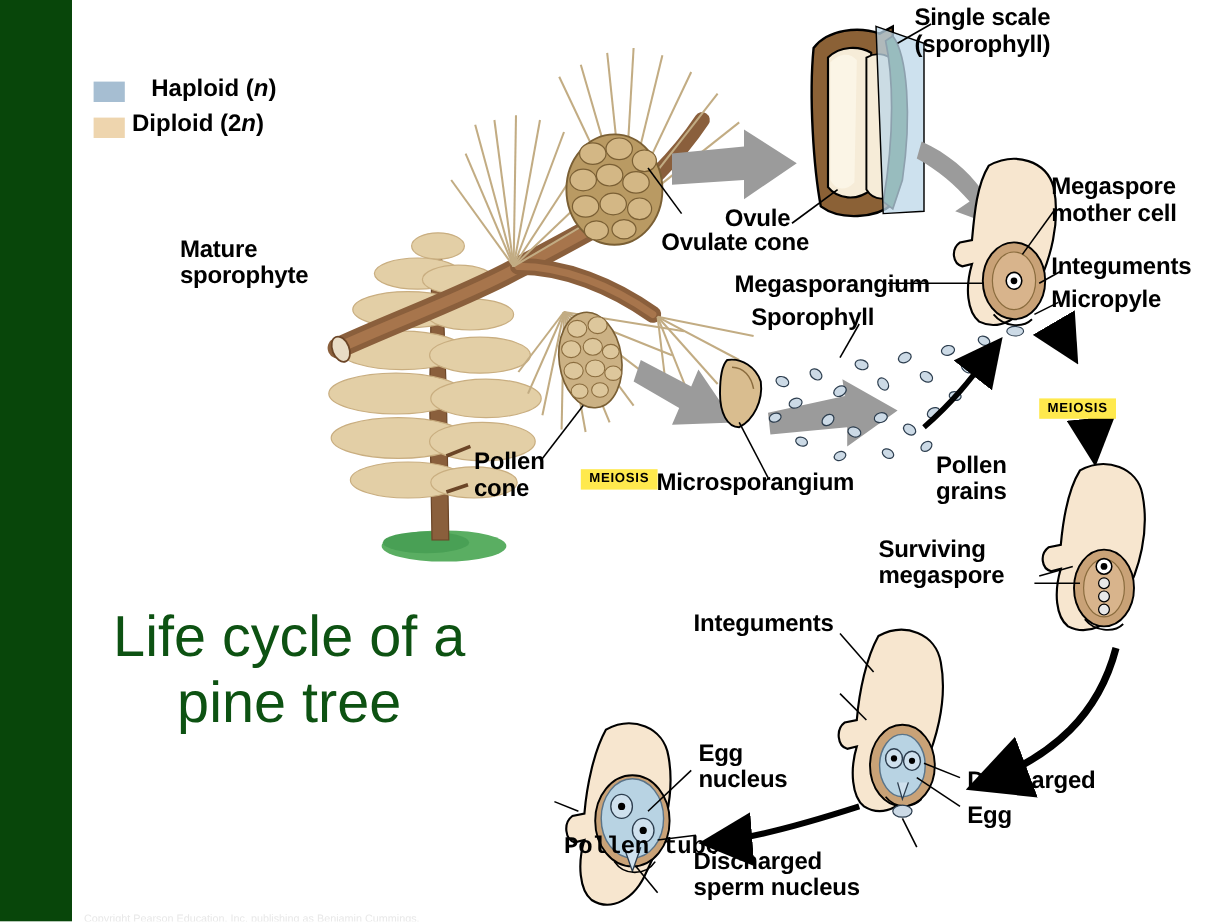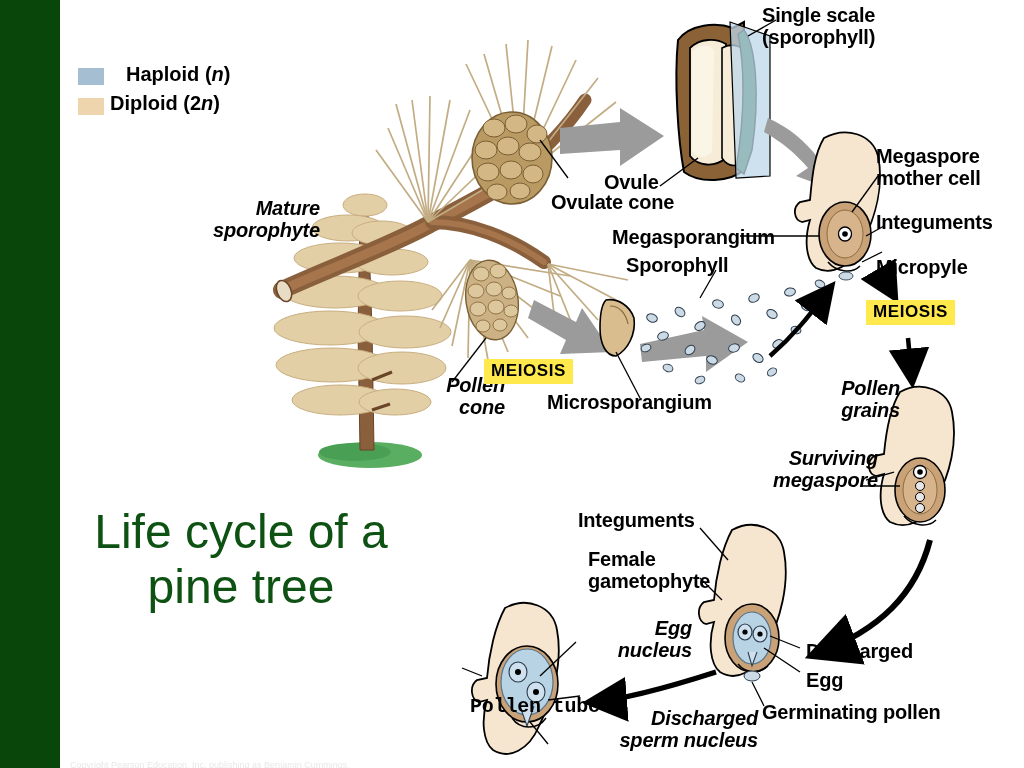--- a/index.html
+++ b/index.html
@@ -23,43 +23,44 @@
   .lbl {
     position: absolute;
     font-family: "Liberation Sans", sans-serif;
     font-weight: bold;
     color: #000000;
     line-height: 1.08;
     white-space: pre-line;
     letter-spacing: -0.2px;
   }
   .s20 { font-size: 20px; }
-  .ctr { text-align: right; font-style: italic; }
+  .ctr { text-align: left; }
 
   .legend-box {
     position: absolute;
     width: 26px; height: 17px;
     border: 0;
   }
   .legend-txt {
     position: absolute;
     font-size: 20px; font-weight: bold; color: #000;
     font-family: "Liberation Sans", sans-serif;
   }
   .legend-txt i { font-style: italic; }
 
   .meiosis {
     position: absolute;
     background: #ffe94d;
-    font-size: 17px;
+    font-size: 11px;
     font-weight: bold;
     letter-spacing: 0.6px;
     color: #000;
     padding: 2px 7px 3px 7px;
     font-family: "Liberation Sans", sans-serif;
+    margin-top: 32px;
   }
 
   .title {
     position: absolute;
     font-family: "Liberation Sans", sans-serif;
     font-size: 48px;
     font-weight: normal;
     color: #0d5212;
     text-align: center;
     line-height: 1.14;
@@ -379,47 +380,44 @@
 
   <div class="lbl s20" style="left:762px; top:5px;">Single scale
 (sporophyll)</div>
 
 
   <div class="lbl s20" style="left:876px; top:146px;">Megaspore
 mother cell</div>
 
   <div class="lbl s20" style="left:876px; top:212px;">Integuments</div>
 
-  <div class="lbl s20" style="left:876px; top:257px;">Micropyle</div>
+  <div class="lbl s20" style="left:876px; top:240px;">Micropyle</div>
 
   <div class="meiosis" style="left:484px; top:359px;">MEIOSIS</div>
 
   <div class="meiosis" style="left:866px; top:300px;">MEIOSIS</div>
 
   <div class="lbl s20" style="left:547px; top:392px;">Microsporangium</div>
 
   <div class="lbl s20 ctr" style="left:780px; top:378px; width:120px;">Pollen
 grains</div>
 
   <div class="lbl s20 ctr" style="left:732px; top:448px; width:146px;">Surviving
 megaspore</div>
 
   <div class="lbl s20" style="left:578px; top:510px;">Integuments</div>
 
-  <div class="lbl s20" style="left:588px; top:549px;">Female
-gametophyte</div>
 
   <div class="lbl s20 ctr" style="left:582px; top:618px; width:110px;">Egg
 nucleus</div>
 
   <div class="lbl s20" style="left:806px; top:641px;">Discharged</div>
 
   <div class="lbl s20" style="left:806px; top:670px;">Egg</div>
 
-  <div class="lbl s20" style="left:762px; top:702px;">Germinating pollen</div>
 
   <div class="lbl s20 ctr" style="left:578px; top:708px; width:180px;">Discharged
 sperm nucleus</div>
 
   <div class="lbl s20" style="left:470px; top:696px;font-family:Liberation Mono, monospace;">Pollen tube</div>
 
   <div class="title" style="left:86px; top:505px; width:310px;">Life cycle of a
 pine tree</div>
 
   <div class="footnote" style="left:70px; top:760px;">Copyright Pearson Education, Inc. publishing as Benjamin Cummings.</div>

